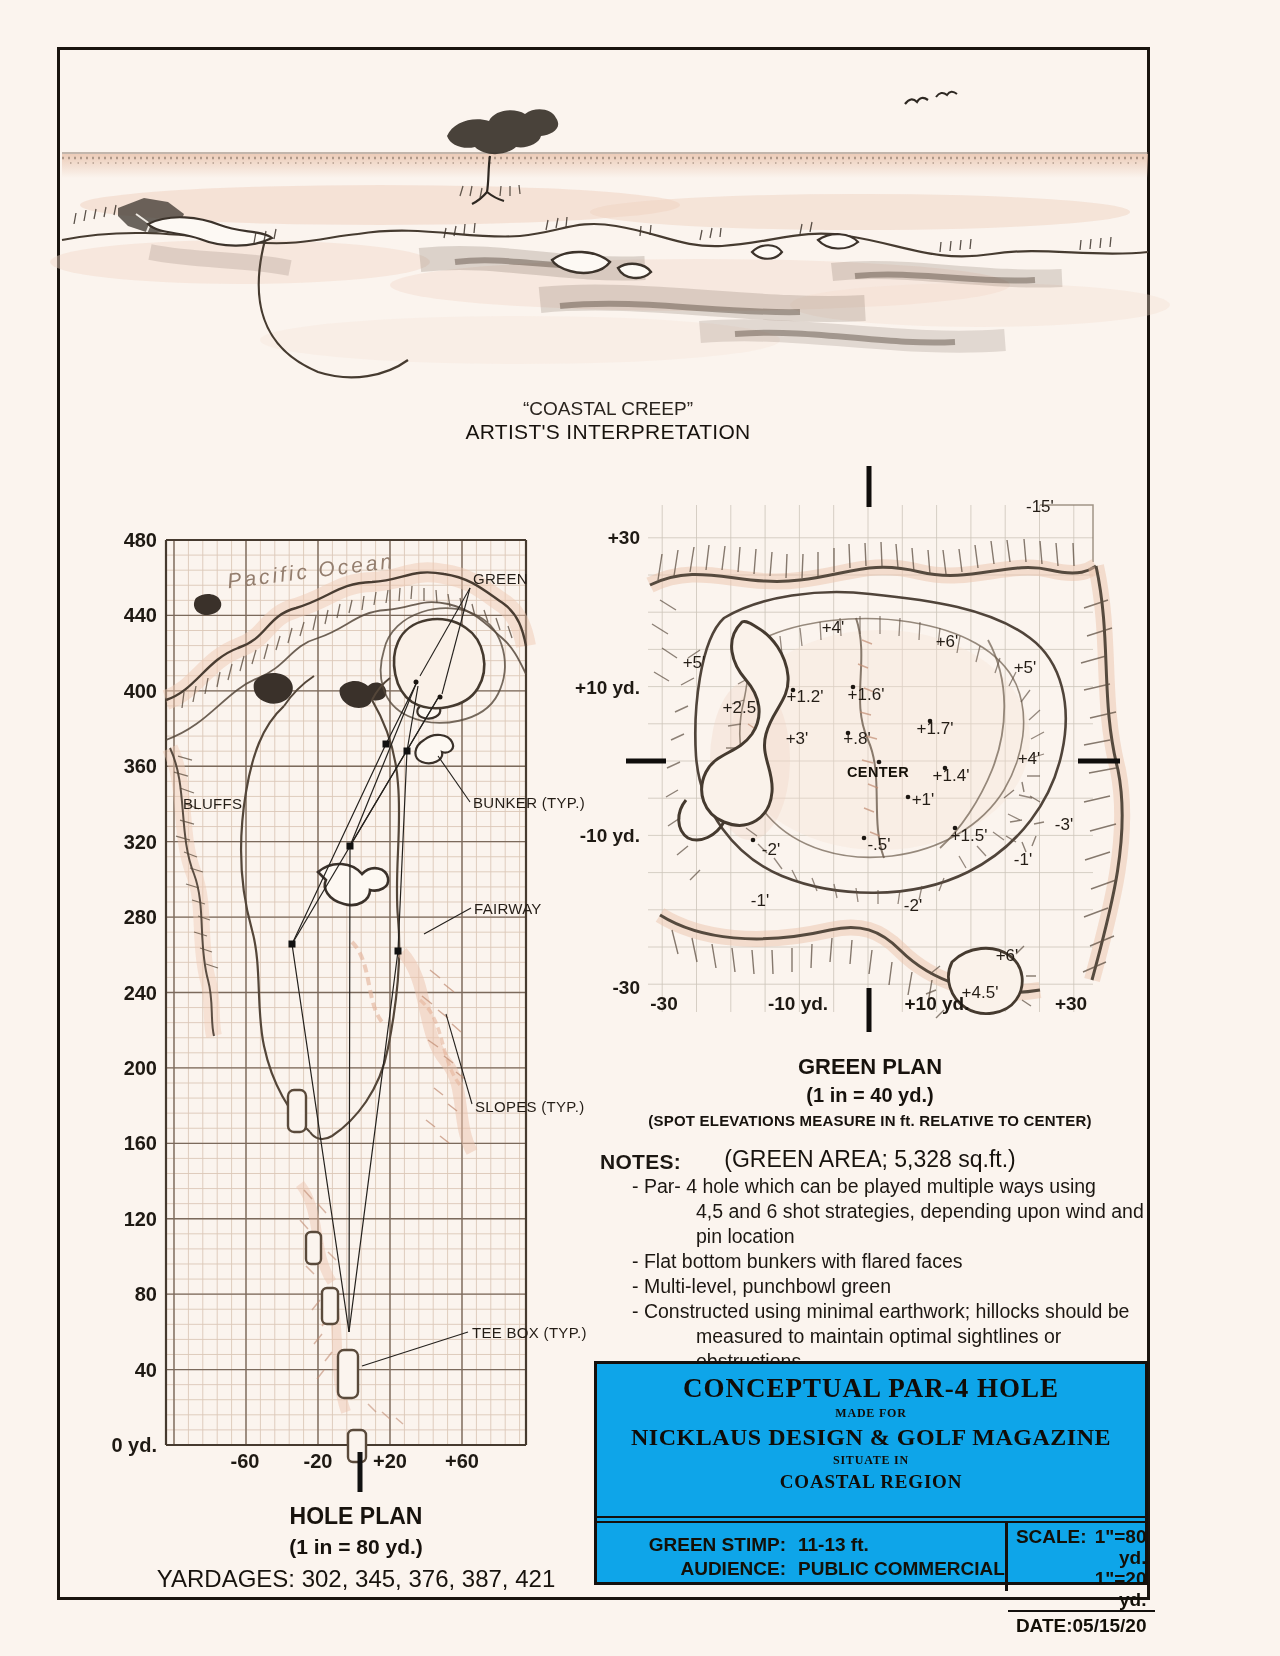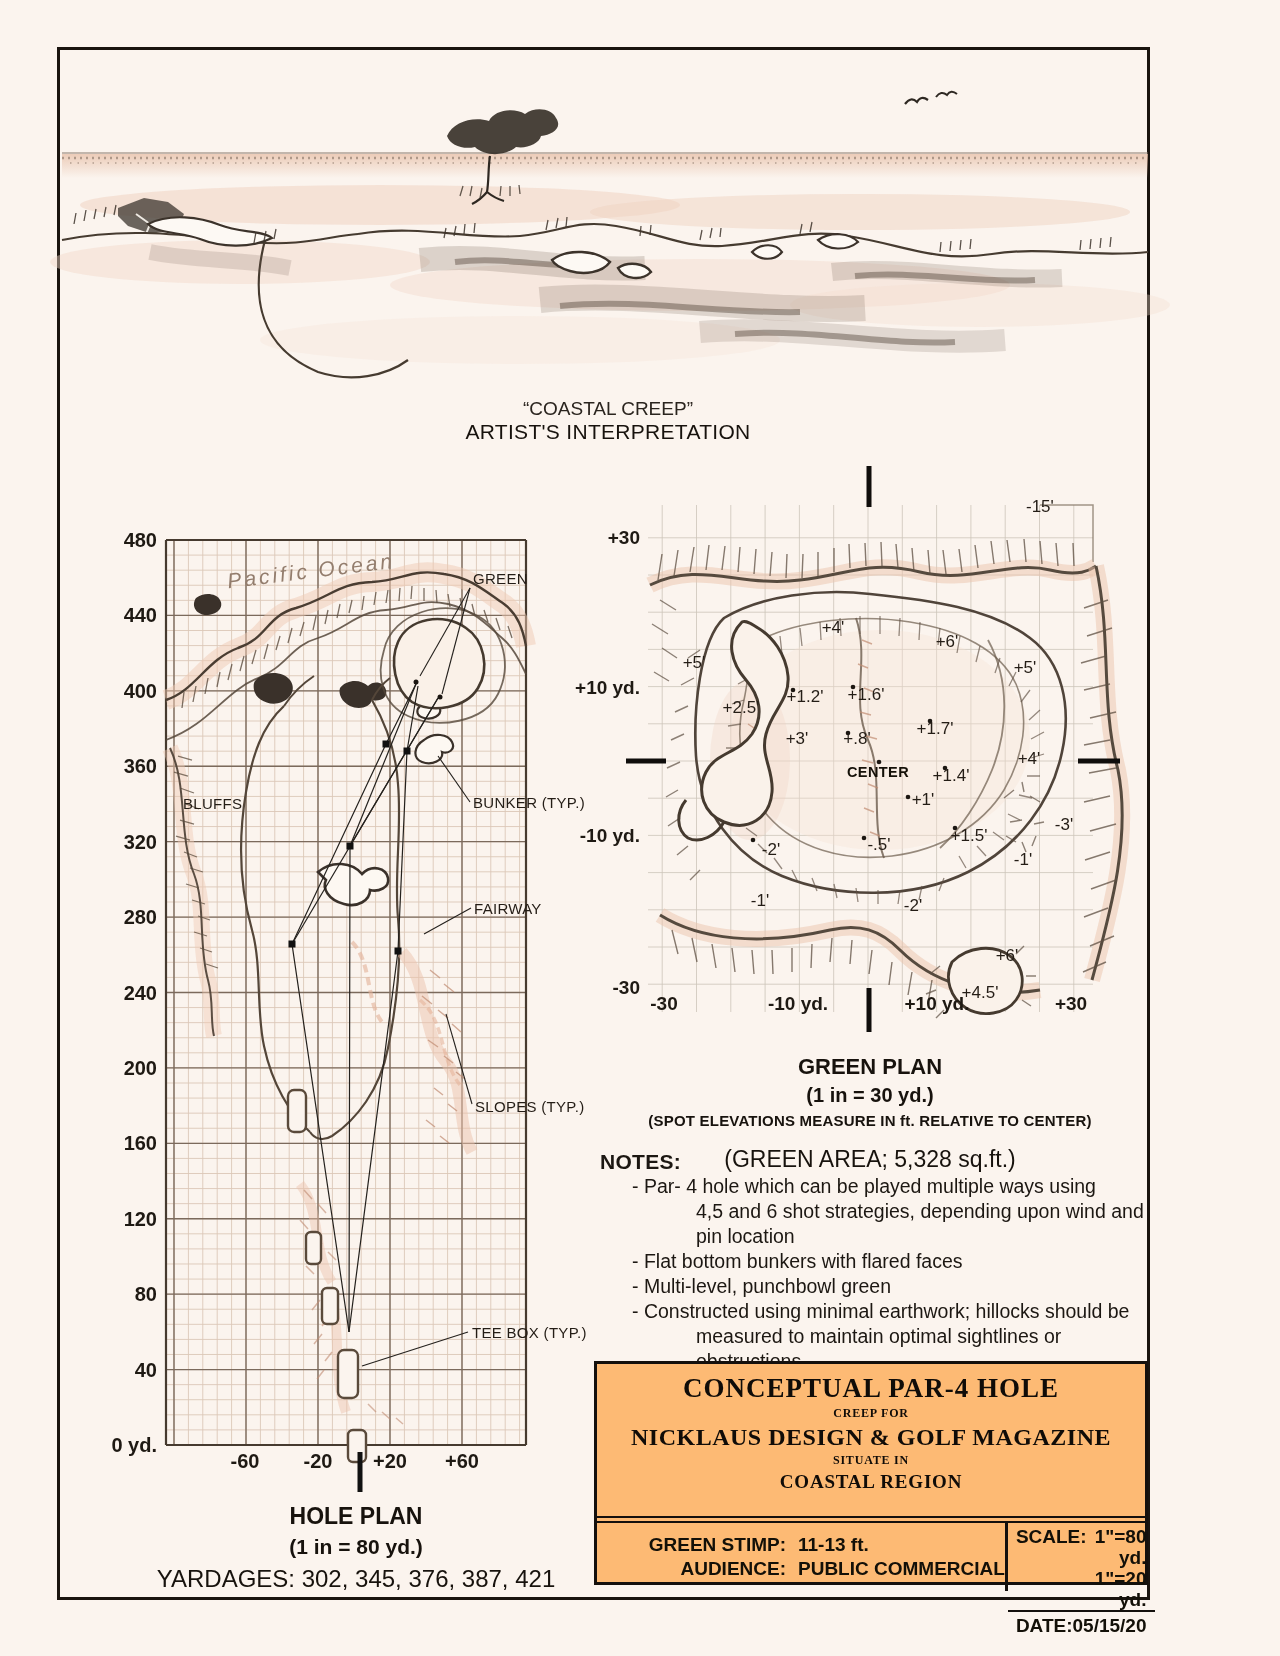--- a/index.html
+++ b/index.html
@@ -25,21 +25,21 @@
   .green-cap{position:absolute;left:620px;top:1054px;width:500px;text-align:center;color:#17120d;}
   .green-cap .l1{font-size:22px;font-weight:bold;}
   .green-cap .l2{font-size:20px;font-weight:bold;margin-top:4px;}
   .green-cap .l3{font-size:15px;font-weight:bold;margin-top:5px;letter-spacing:.2px;}
   .green-cap .l4{font-size:23px;margin-top:17px;}
   .notes{position:absolute;left:600px;top:1150px;width:560px;color:#1c1712;}
   .notes-h{font-size:21px;font-weight:bold;letter-spacing:.3px;}
   .note-line{font-size:19.5px;line-height:25px;margin-left:32px;}
   .note-line.cont{margin-left:96px;}
   .tblock{position:absolute;left:594px;top:1361px;width:554px;height:224px;
-          border:3px solid #14100d;box-sizing:border-box;background:#fdba74;}
+          border:3px solid #14100d;box-sizing:border-box;background:#0ea5e9;}
   .tb-top{height:143px;border-bottom:2px solid #14100d;text-align:center;
           font-family:"Liberation Serif",serif;color:#100c08;}
   .tb-title{font-size:27px;font-weight:bold;letter-spacing:1px;margin-top:9px;}
   .tb-small{font-size:12px;font-weight:bold;letter-spacing:.8px;margin-top:2px;}
   .tb-org{font-size:24px;font-weight:bold;letter-spacing:.5px;margin-top:3px;}
   .tb-region{font-size:19px;font-weight:bold;letter-spacing:.8px;margin-top:3px;}
   .tb-bottom{display:flex;border-top:2px solid #14100d;margin-top:3px;height:68px;}
   .tb-left{flex:0 0 322px;padding-top:9px;}
   .tb-row{display:flex;font-size:19px;font-weight:bold;margin-top:2px;color:#131008;padding-left:43px;}
   .tb-lab{width:146px;text-align:right;margin-right:12px;white-space:nowrap;}
@@ -451,40 +451,40 @@
   </div>
 
   <div class="hole-cap">
     <div class="l1">HOLE PLAN</div>
     <div class="l2">(1 in = 80 yd.)</div>
     <div class="l3">YARDAGES: 302, 345, 376, 387, 421</div>
   </div>
 
   <div class="green-cap">
     <div class="l1">GREEN PLAN</div>
-    <div class="l2">(1 in = 30 yd.)</div>
+    <div class="l2">(1 in = 40 yd.)</div>
     <div class="l3">(SPOT ELEVATIONS MEASURE IN ft. RELATIVE TO CENTER)</div>
     <div class="l4">(GREEN AREA; 5,328 sq.ft.)</div>
   </div>
 
   <div class="notes">
     <div class="notes-h">NOTES:</div>
     <div class="note-line">- Par- 4 hole which can be played multiple ways using</div>
     <div class="note-line cont">4,5 and 6 shot strategies, depending upon wind and</div>
     <div class="note-line cont">pin location</div>
     <div class="note-line">- Flat bottom bunkers with flared faces</div>
     <div class="note-line">- Multi-level, punchbowl green</div>
     <div class="note-line">- Constructed using minimal earthwork; hillocks should be</div>
     <div class="note-line cont">measured to maintain optimal sightlines or obstructions</div>
   </div>
 
   <div class="tblock">
     <div class="tb-top">
       <div class="tb-title">CONCEPTUAL PAR-4 HOLE</div>
-      <div class="tb-small">CREEP FOR</div>
+      <div class="tb-small">MADE FOR</div>
       <div class="tb-org">NICKLAUS DESIGN &amp; GOLF MAGAZINE</div>
       <div class="tb-small">SITUATE IN</div>
       <div class="tb-region">COASTAL REGION</div>
     </div>
     <div class="tb-bottom">
       <div class="tb-left">
         <div class="tb-row">
           <span class="tb-lab">GREEN STIMP:</span>
           <span class="tb-val">11-13 ft.</span>
         </div>

